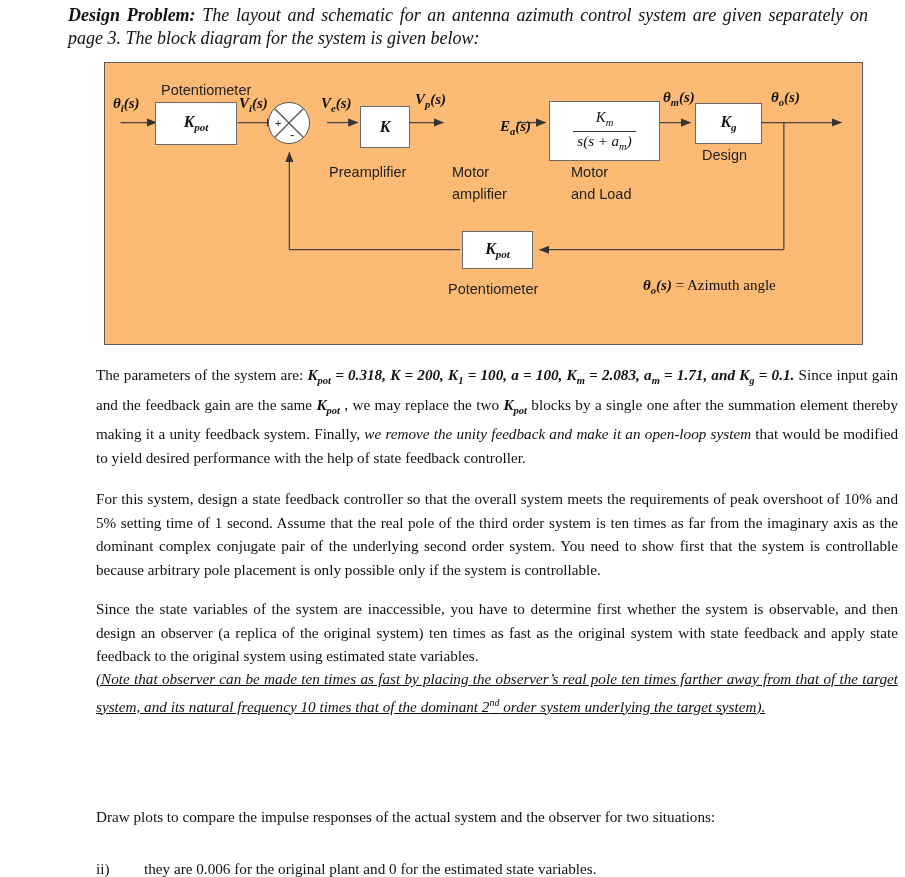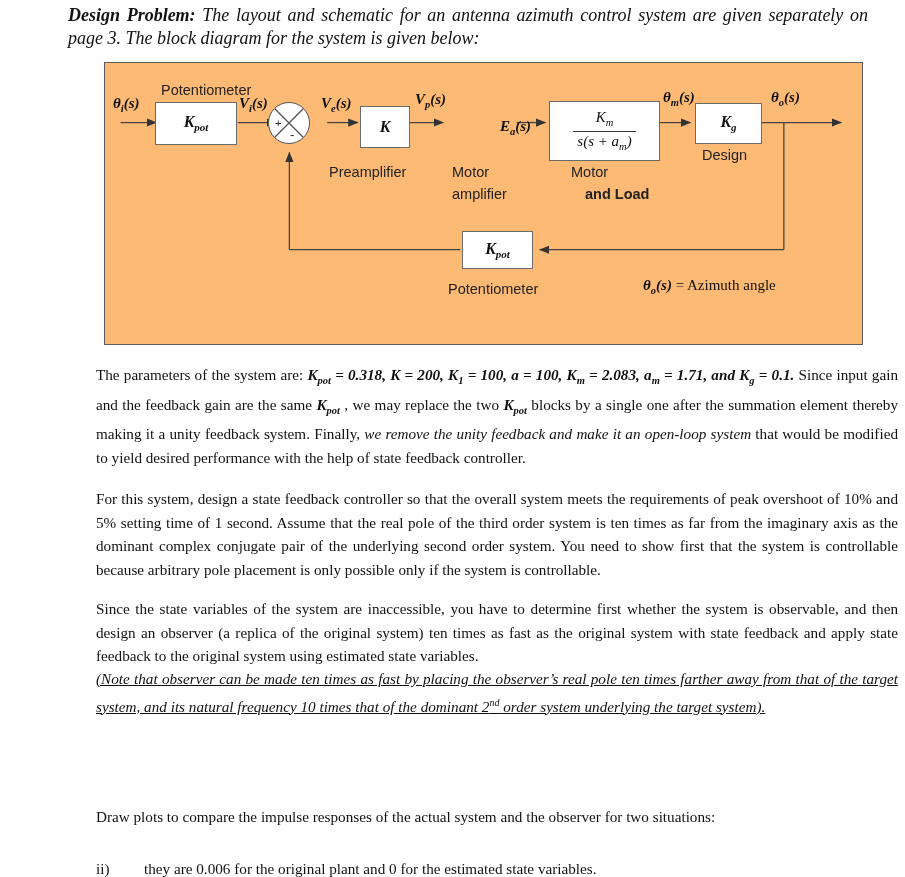--- a/index.html
+++ b/index.html
@@ -259,21 +259,21 @@
       <span>E<sub>a</sub>(s)</span>
     </div>
 
     <div class="blk" style="left:444px; top:38px; width:111px; height:60px;">
       <span class="frac">
         <span class="num">K<sub>m</sub></span>
         <span class="den">s(s + a<sub>m</sub>)</span>
       </span>
     </div>
     <div class="cap" style="left:466px; top:100px;">Motor</div>
-    <div class="cap" style="left:480px; top:122px;font-weight:bold;">and Load</div>
+    <div class="cap" style="left:466px; top:122px;">and Load</div>
 
     <div class="sig" style="left:558px; top:26px;">
       <span>θ<sub>m</sub>(s)</span>
     </div>
 
     <div class="blk" style="left:590px; top:40px; width:67px; height:41px;">
       <span class="lab">K<sub>g</sub></span>
     </div>
     <div class="cap" style="left:597px; top:83px;">Design</div>
 

